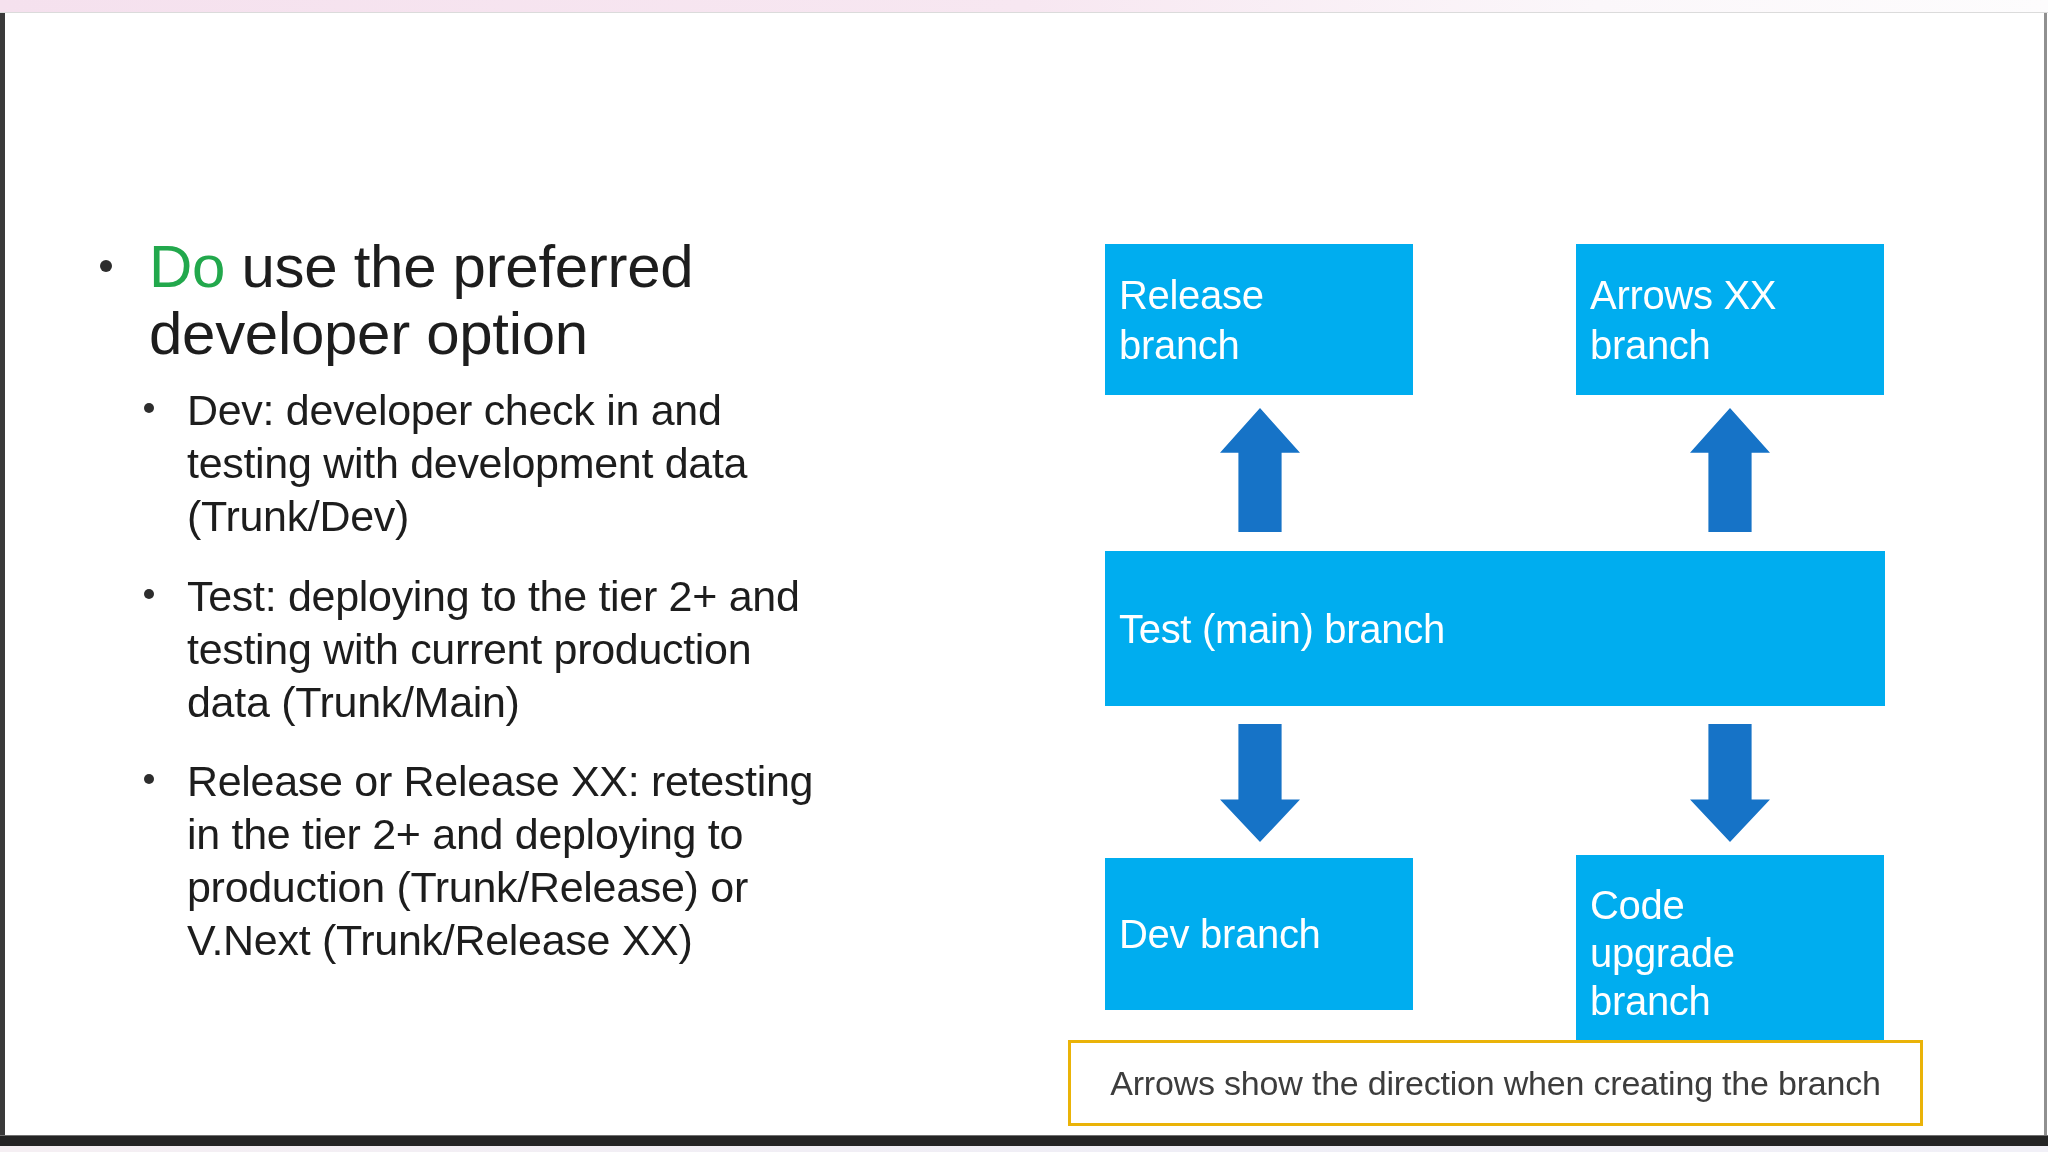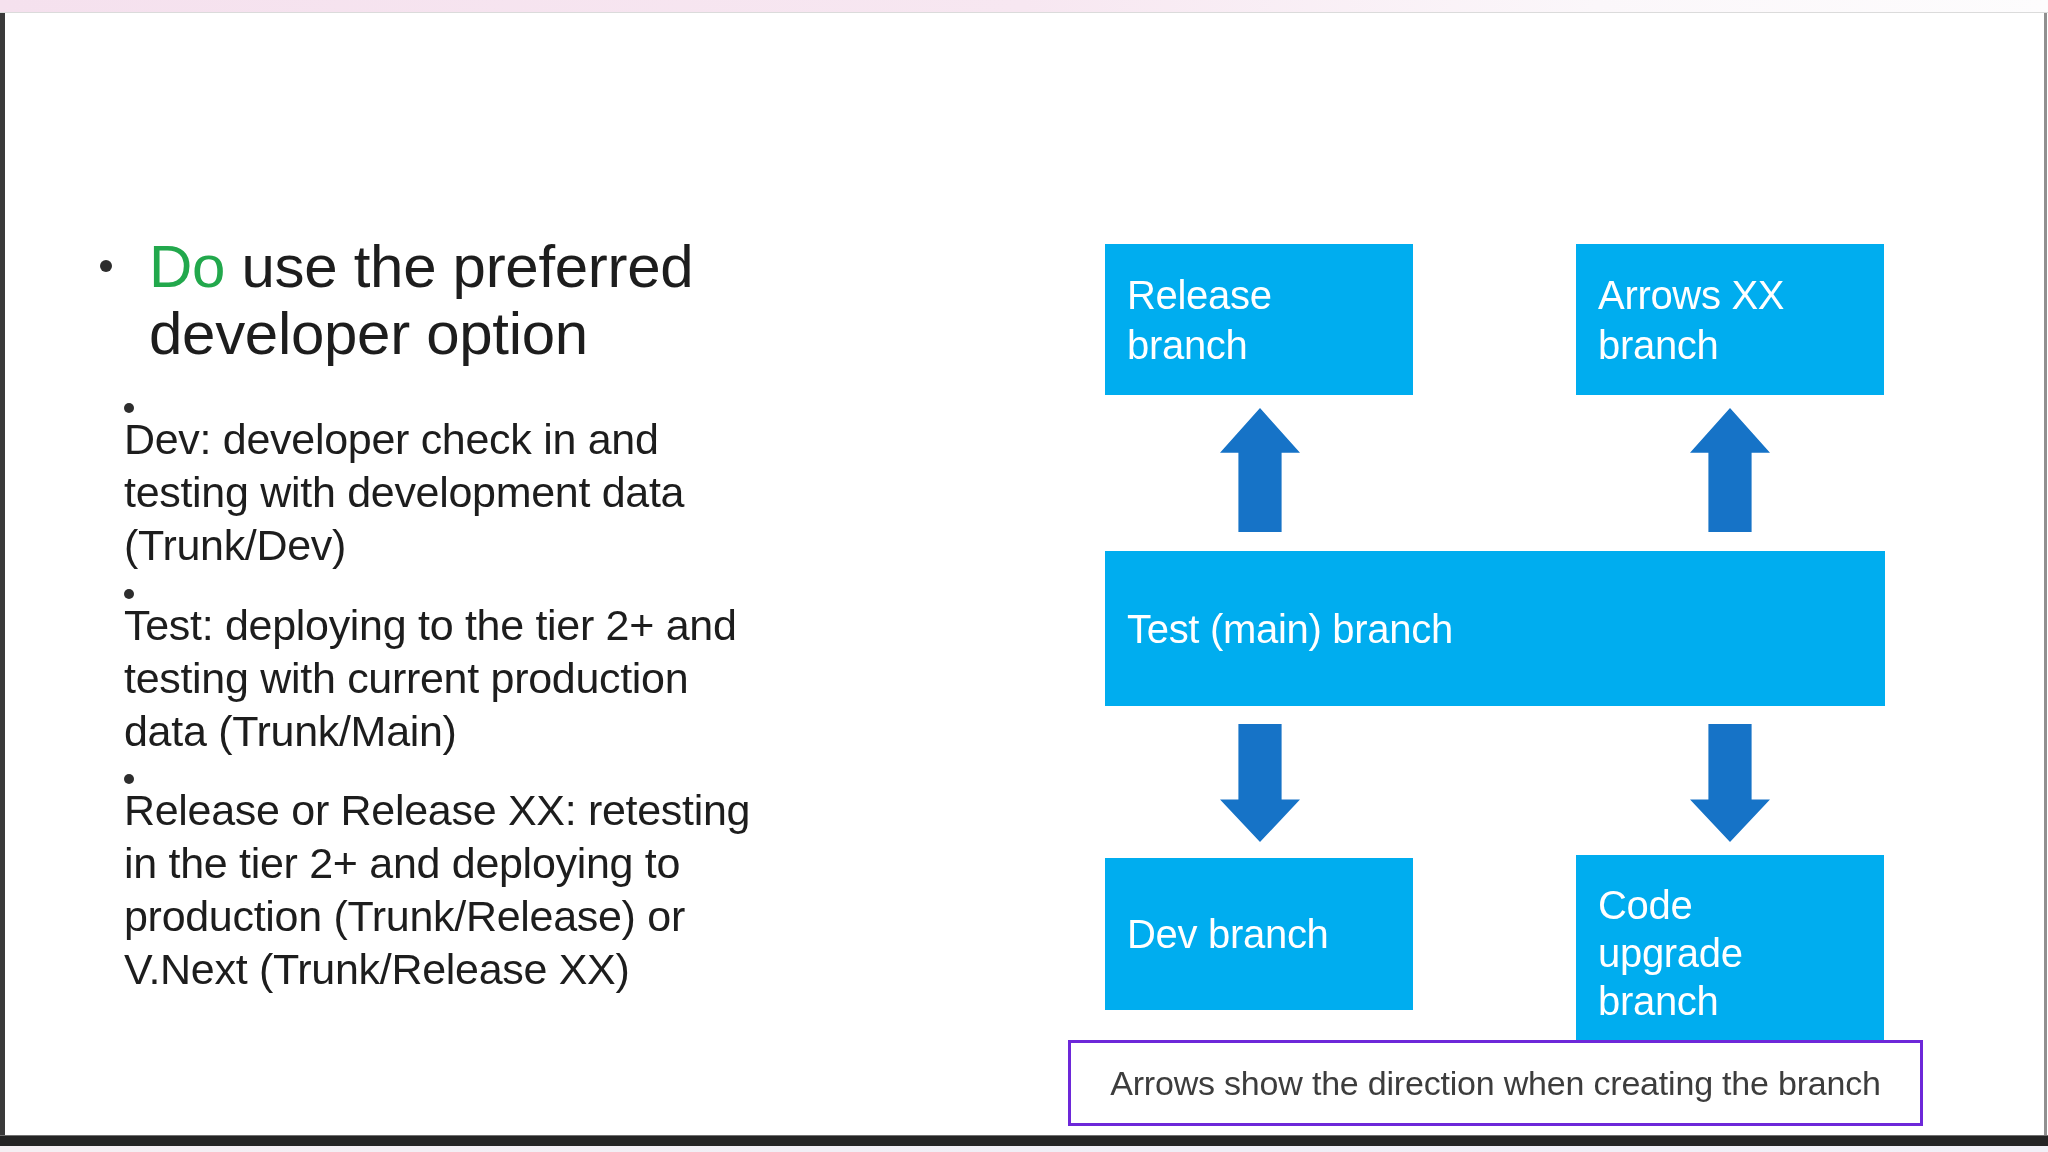--- a/index.html
+++ b/index.html
@@ -21,48 +21,48 @@
   .title{position:absolute;left:76px;top:96px;font-size:70px;font-weight:700;
     color:#141414;letter-spacing:-1px;white-space:nowrap;}
   .bullet-row{position:absolute;display:flex;color:#1d1d1d;letter-spacing:-0.3px;}
   .dotcol{flex:0 0 auto;}
   .dotcol i{display:block;border-radius:50%;background:#2d2d2d;}
   .b1{left:100px;top:233px;}
   .b1 .dotcol{width:49px;padding-top:27px;}
   .b1 .dotcol i{width:12px;height:12px;}
   .b1 .text{font-size:60px;line-height:67px;}
   .em-green{color:#22A84C;}
-  .sb{left:124px;flex-direction:column;}
+  .sb{left:144px;}
   .sb .dotcol{width:43px;padding-top:19px;}
   .sb .dotcol i{width:10px;height:10px;}
   .sb .text{font-size:43px;line-height:53px;}
   .sb1{top:384px;}
   .sb2{top:570px;}
   .sb3{top:755px;}
 
   
   .box{position:absolute;background:#00ADEF;color:#ffffff;box-sizing:border-box;
     display:flex;flex-direction:column;justify-content:center;
-    padding-left:22px;font-size:40px;line-height:50px;letter-spacing:-0.3px;}
+    padding-left:14px;font-size:40px;line-height:50px;letter-spacing:-0.3px;}
   .box-release{left:1105px;top:244px;width:308px;height:151px;}
   .box-release-xx{left:1576px;top:244px;width:308px;height:151px;}
   .box-test{left:1105px;top:551px;width:780px;height:155px;}
   .box-dev{left:1105px;top:858px;width:308px;height:152px;}
   .box-code{left:1576px;top:855px;width:308px;height:195px;line-height:48px;}
 
   .arrow{position:absolute;width:80px;background:#1673C7;}
   .arrow.up{height:124px;clip-path:polygon(50% 0%,100% 36%,77% 36%,77% 100%,23% 100%,23% 36%,0% 36%);}
   .arrow.down{height:118px;clip-path:polygon(23% 0%,77% 0%,77% 64%,100% 64%,50% 100%,0% 64%,23% 64%);}
   .arr-up-left{left:1220px;top:408px;}
   .arr-up-right{left:1690px;top:408px;}
   .arr-down-left{left:1220px;top:724px;}
   .arr-down-right{left:1690px;top:724px;}
 
   .note{position:absolute;left:1068px;top:1040px;width:855px;height:86px;
-    background:#ffffff;border:3px solid #6d28d9;box-sizing:border-box;
+    background:#ffffff;border:3px solid #eab308;box-sizing:border-box;
     display:flex;align-items:center;justify-content:center;
     font-size:34px;color:#3d3d3d;letter-spacing:-0.2px;}
 </style>
 </head>
 <body>
 
 <div class="stage">
 
   <div class="top-strip"></div>
   <div class="left-border"></div>

